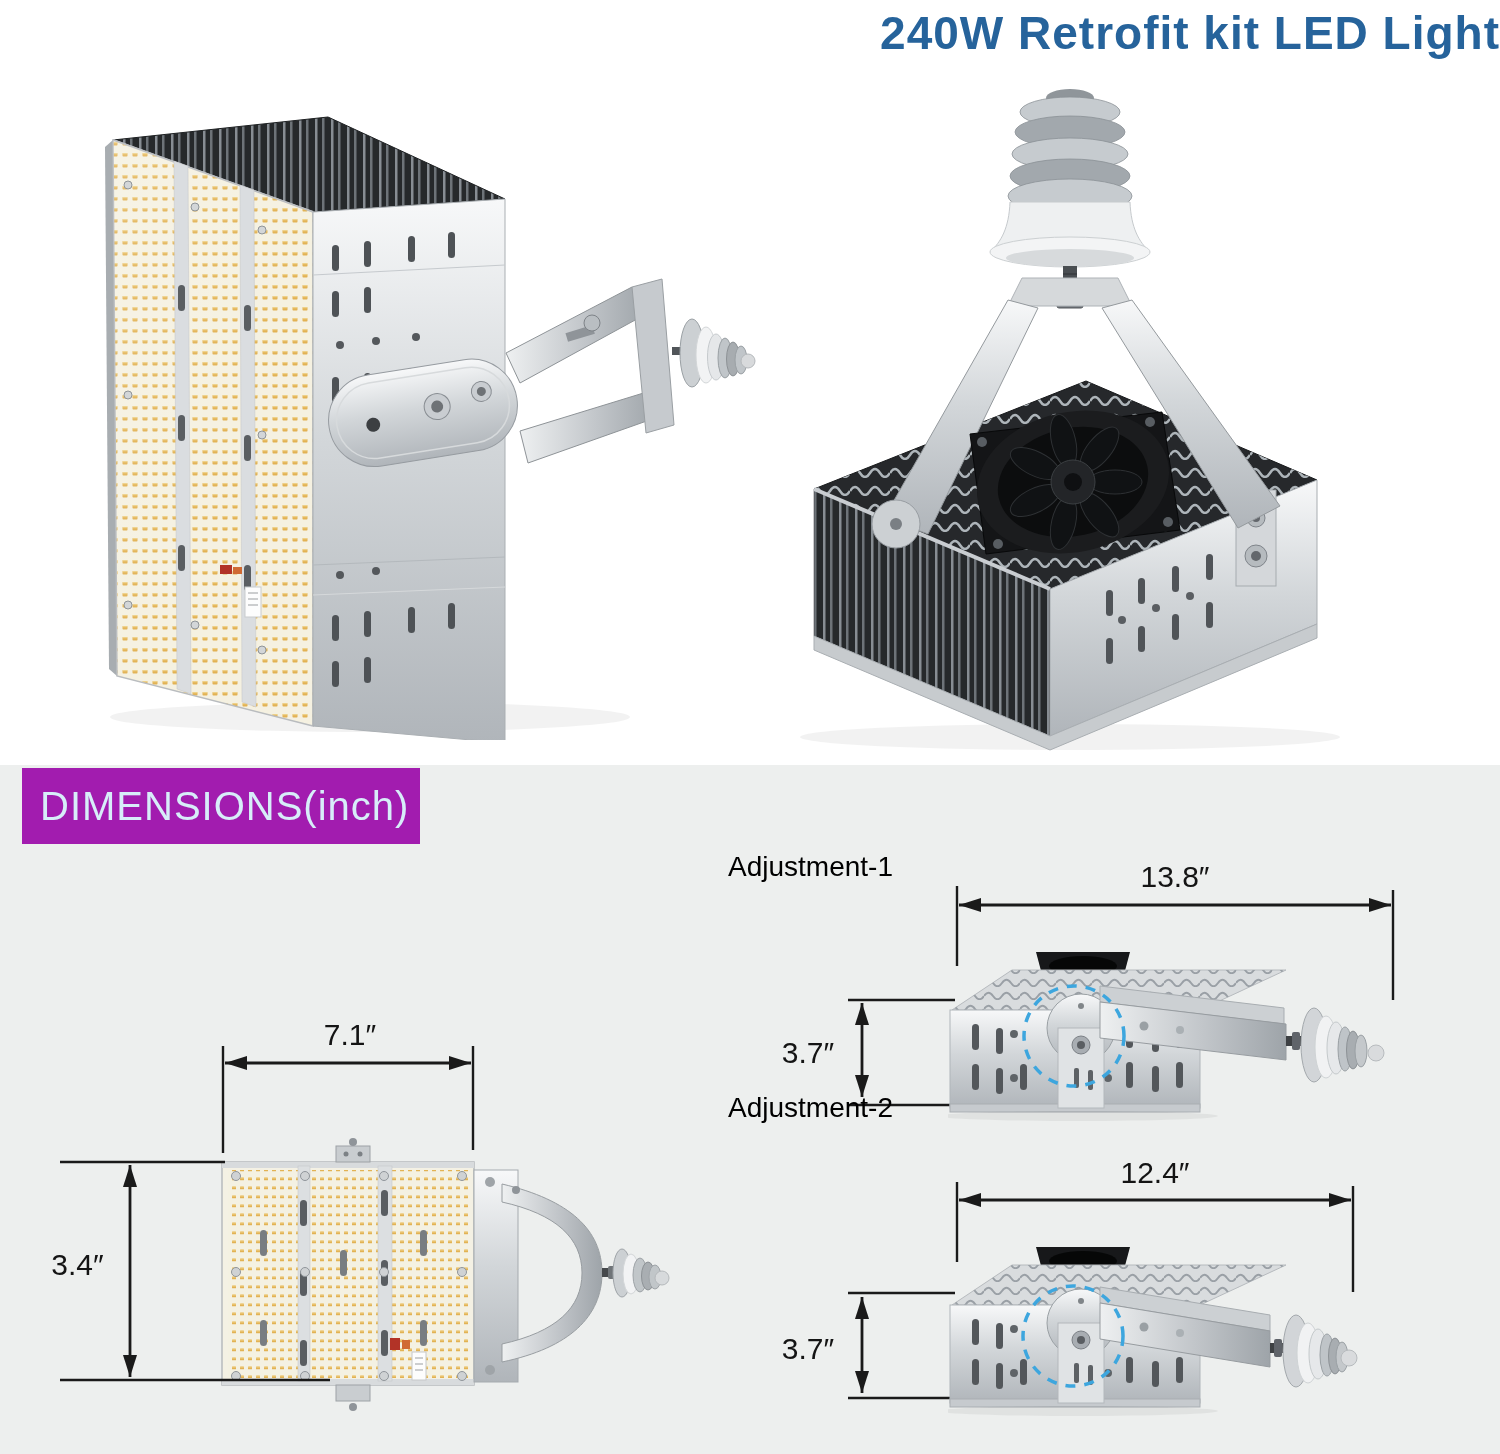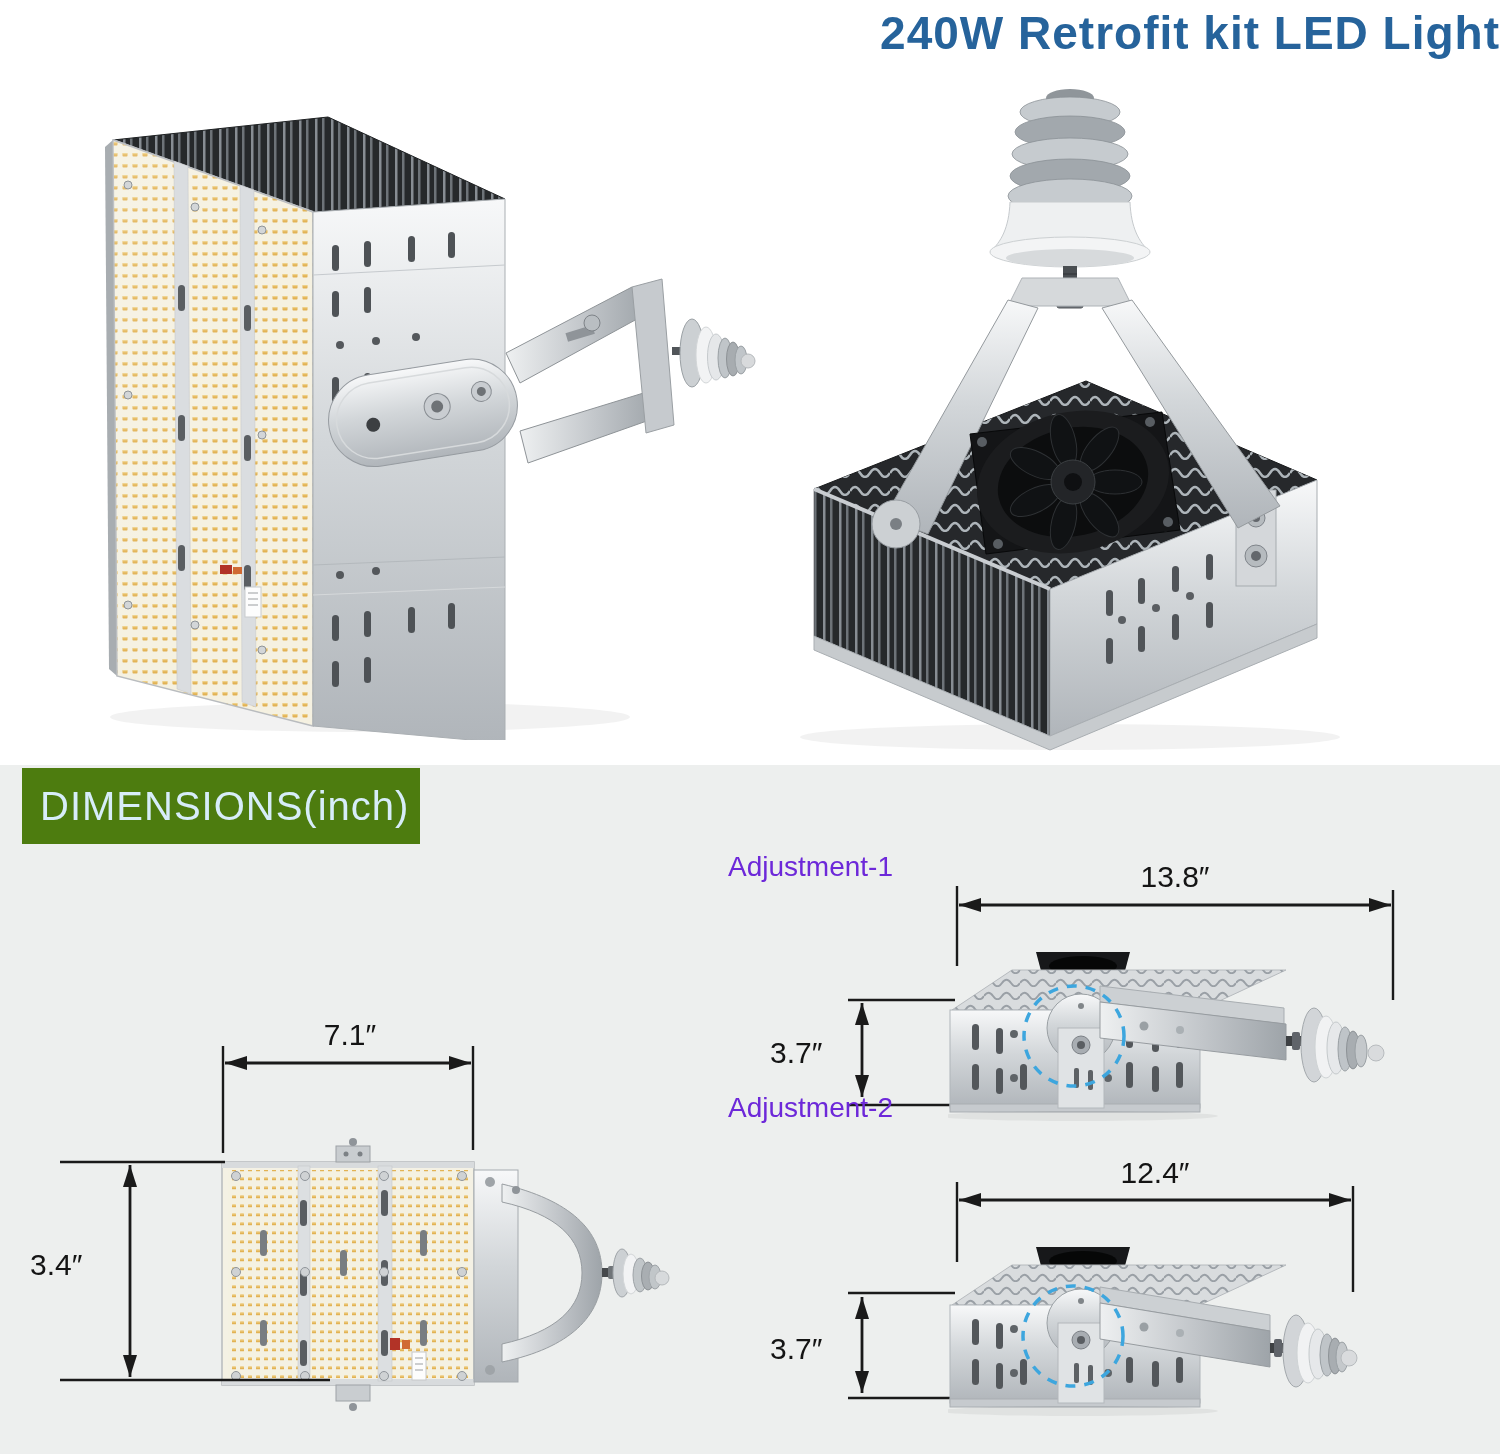--- a/index.html
+++ b/index.html
@@ -2,26 +2,26 @@
 <html><head>
 <meta charset="utf-8">
 <style>
   html,body{margin:0;padding:0;background:#ffffff;}
   #page{position:relative;width:1500px;height:1454px;background:#ffffff;overflow:hidden;
         font-family:"Liberation Sans","DejaVu Sans",sans-serif;}
   .abs{position:absolute;}
   #title{left:0;top:6px;width:1500px;text-align:right;font-size:46px;font-weight:bold;
          color:#26639b;letter-spacing:1px;}
   #gray-band{left:0;top:765px;width:1500px;height:689px;background:#edefee;}
-  #dim-header{left:22px;top:768px;width:398px;height:76px;background:#4d7c0f;
+  #dim-header{left:22px;top:768px;width:398px;height:76px;background:#a21caf;
               color:#d7edf9;font-size:40px;line-height:76px;padding-left:18px;box-sizing:border-box;
               letter-spacing:1px;}
-  .adj-label{font-size:28px;color:#6d28d9;}
+  .adj-label{font-size:28px;color:#000000;}
   .dim-label{font-size:30px;color:#141414;}
-  .ctr{text-align:center;} .rgt{text-align:left;}
+  .ctr{text-align:center;} .rgt{text-align:center;}
   svg{display:block;}
 </style>
 </head>
 <body>
 
 <div id="page">
 
   <svg class="abs" style="left:0;top:0;width:0;height:0;overflow:hidden" aria-hidden="true">
     <defs>
       <linearGradient id="g-silver" x1="0" y1="0" x2="0" y2="1">

